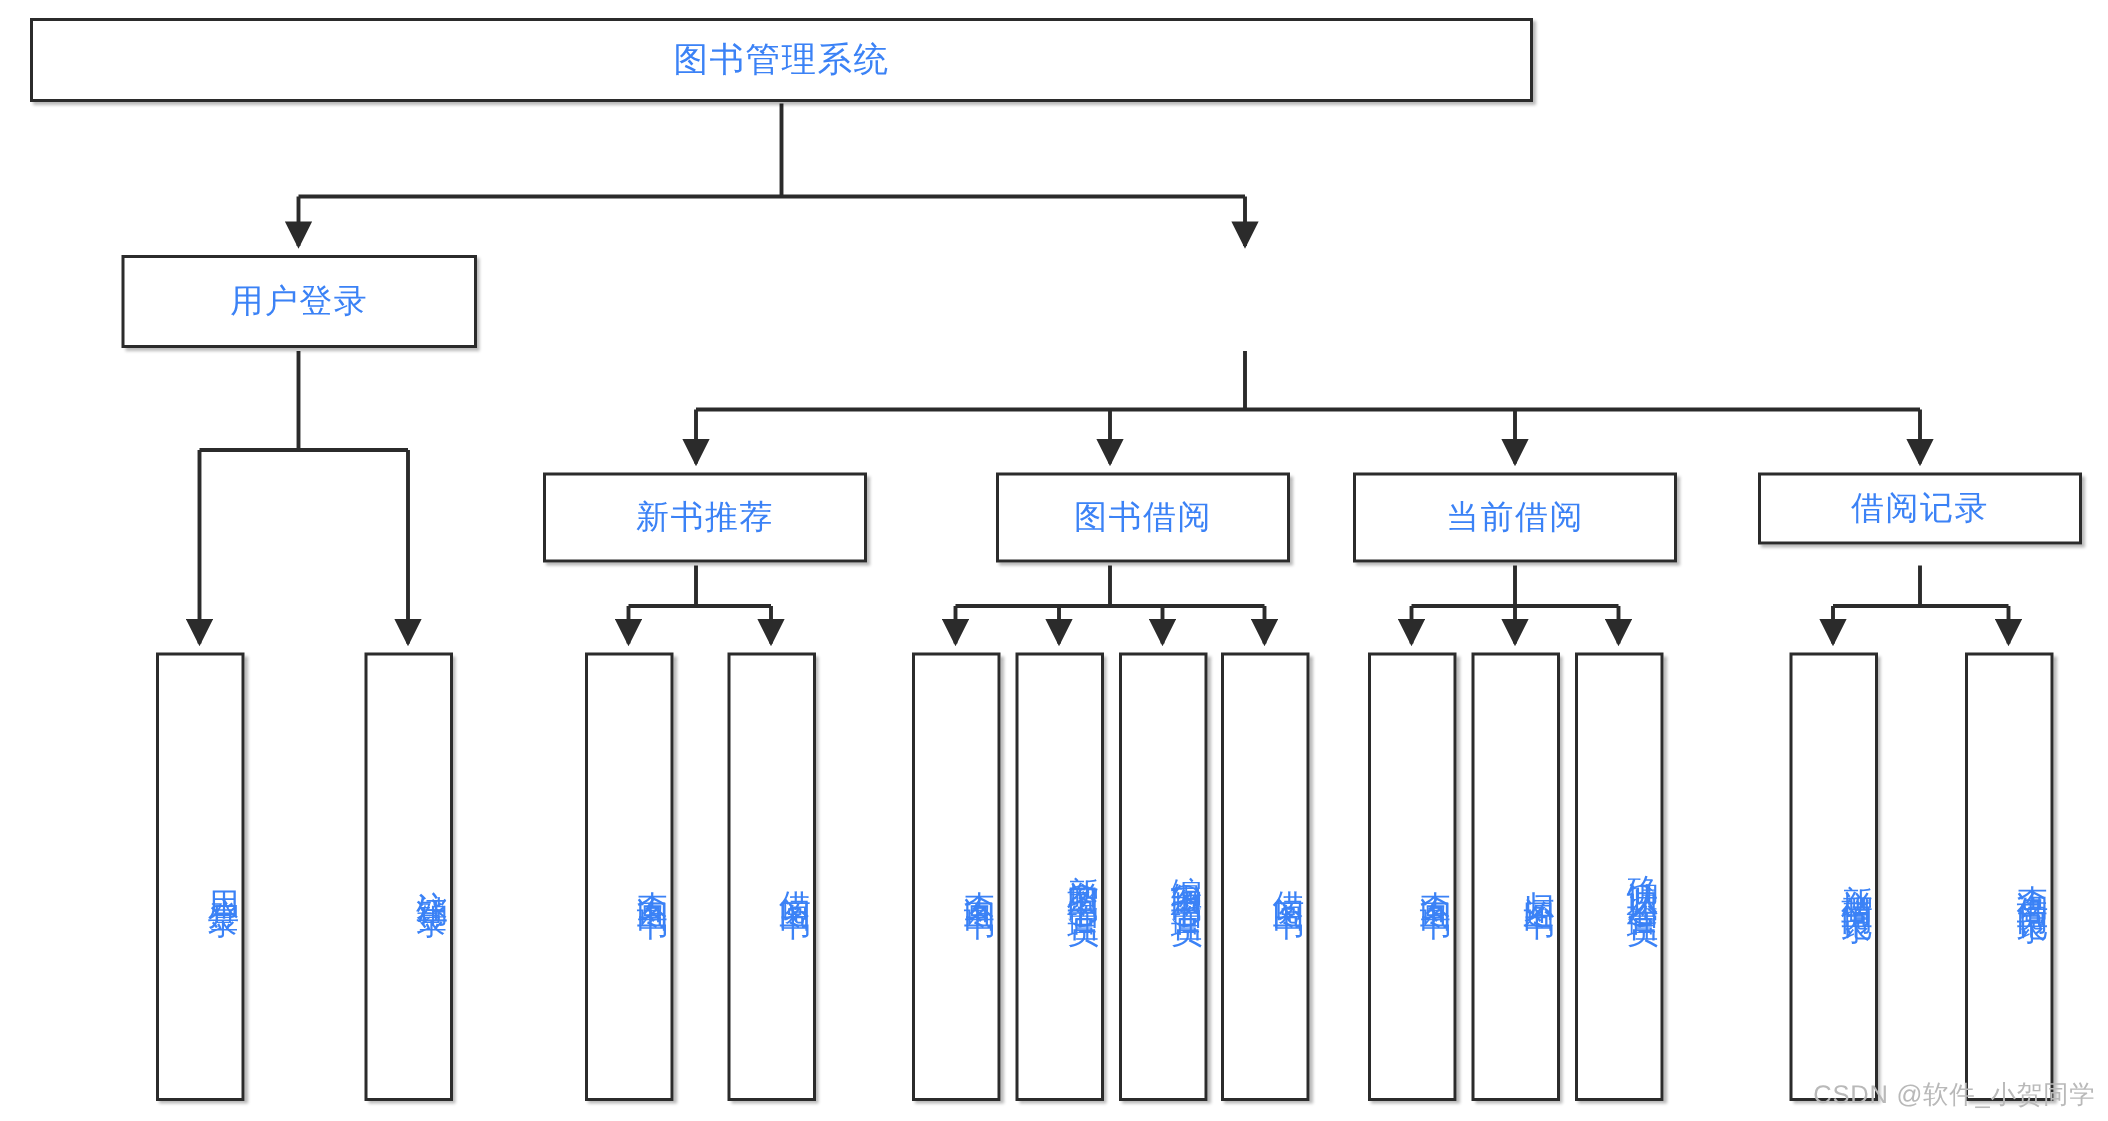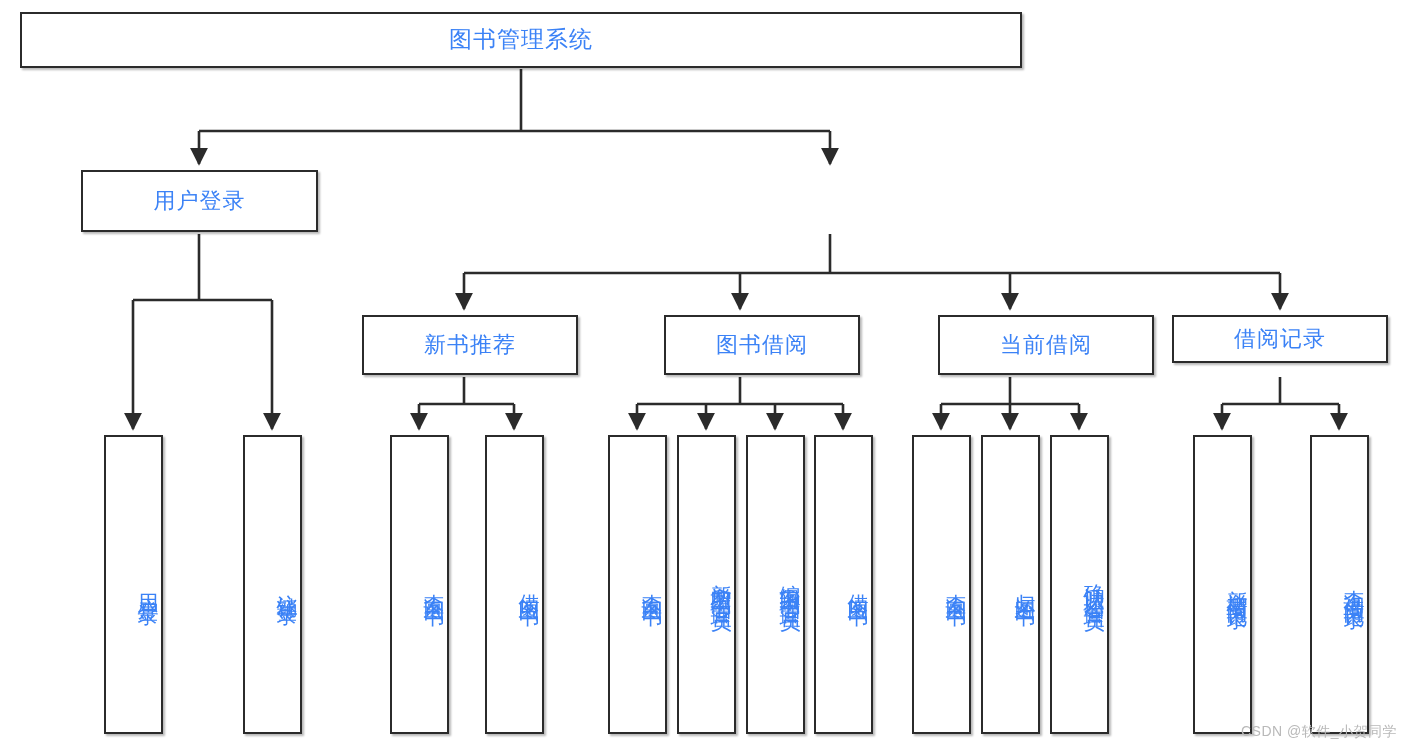--- a/index.html
+++ b/index.html
@@ -60,21 +60,21 @@
     display: block;
     text-align: center;
   }
   .node.root {
     font-size: 23px;
   }
   #watermark {
     position: absolute;
     right: 8px;
     bottom: 6px;
-    font-size: 14px;
+    font-size: 17px;
     color: #b9b9b9;
     letter-spacing: 0.5px;
     white-space: nowrap;
     user-select: none;
   }
 </style>
 </head>
 <body>
 
 <div id="chart-root">
@@ -136,21 +136,21 @@
   <div class="node horiz" style="left:81px; top:170px; width:237px; height:62px;">
     <span>用户登录</span>
   </div>
 
   <div class="node horiz" style="left:362px; top:315px; width:216px; height:60px;">
     <span>新书推荐</span>
   </div>
   <div class="node horiz" style="left:632px; top:315px; width:196px; height:60px;margin-left:32px;">
     <span>图书借阅</span>
   </div>
-  <div class="node horiz" style="left:938px; top:315px; width:216px; height:60px;">
+  <div class="node horiz" style="left:902px; top:315px; width:216px; height:60px;">
     <span>当前借阅</span>
   </div>
   <div class="node horiz" style="left:1172px; top:315px; width:216px; height:48px;">
     <span>借阅记录</span>
   </div>
 
   <div class="node vert" style="left:104px; top:435px; width:59px; height:299px;">
     <span class="vtext">用户登录</span>
   </div>
   <div class="node vert" style="left:243px; top:435px; width:59px; height:299px;">

